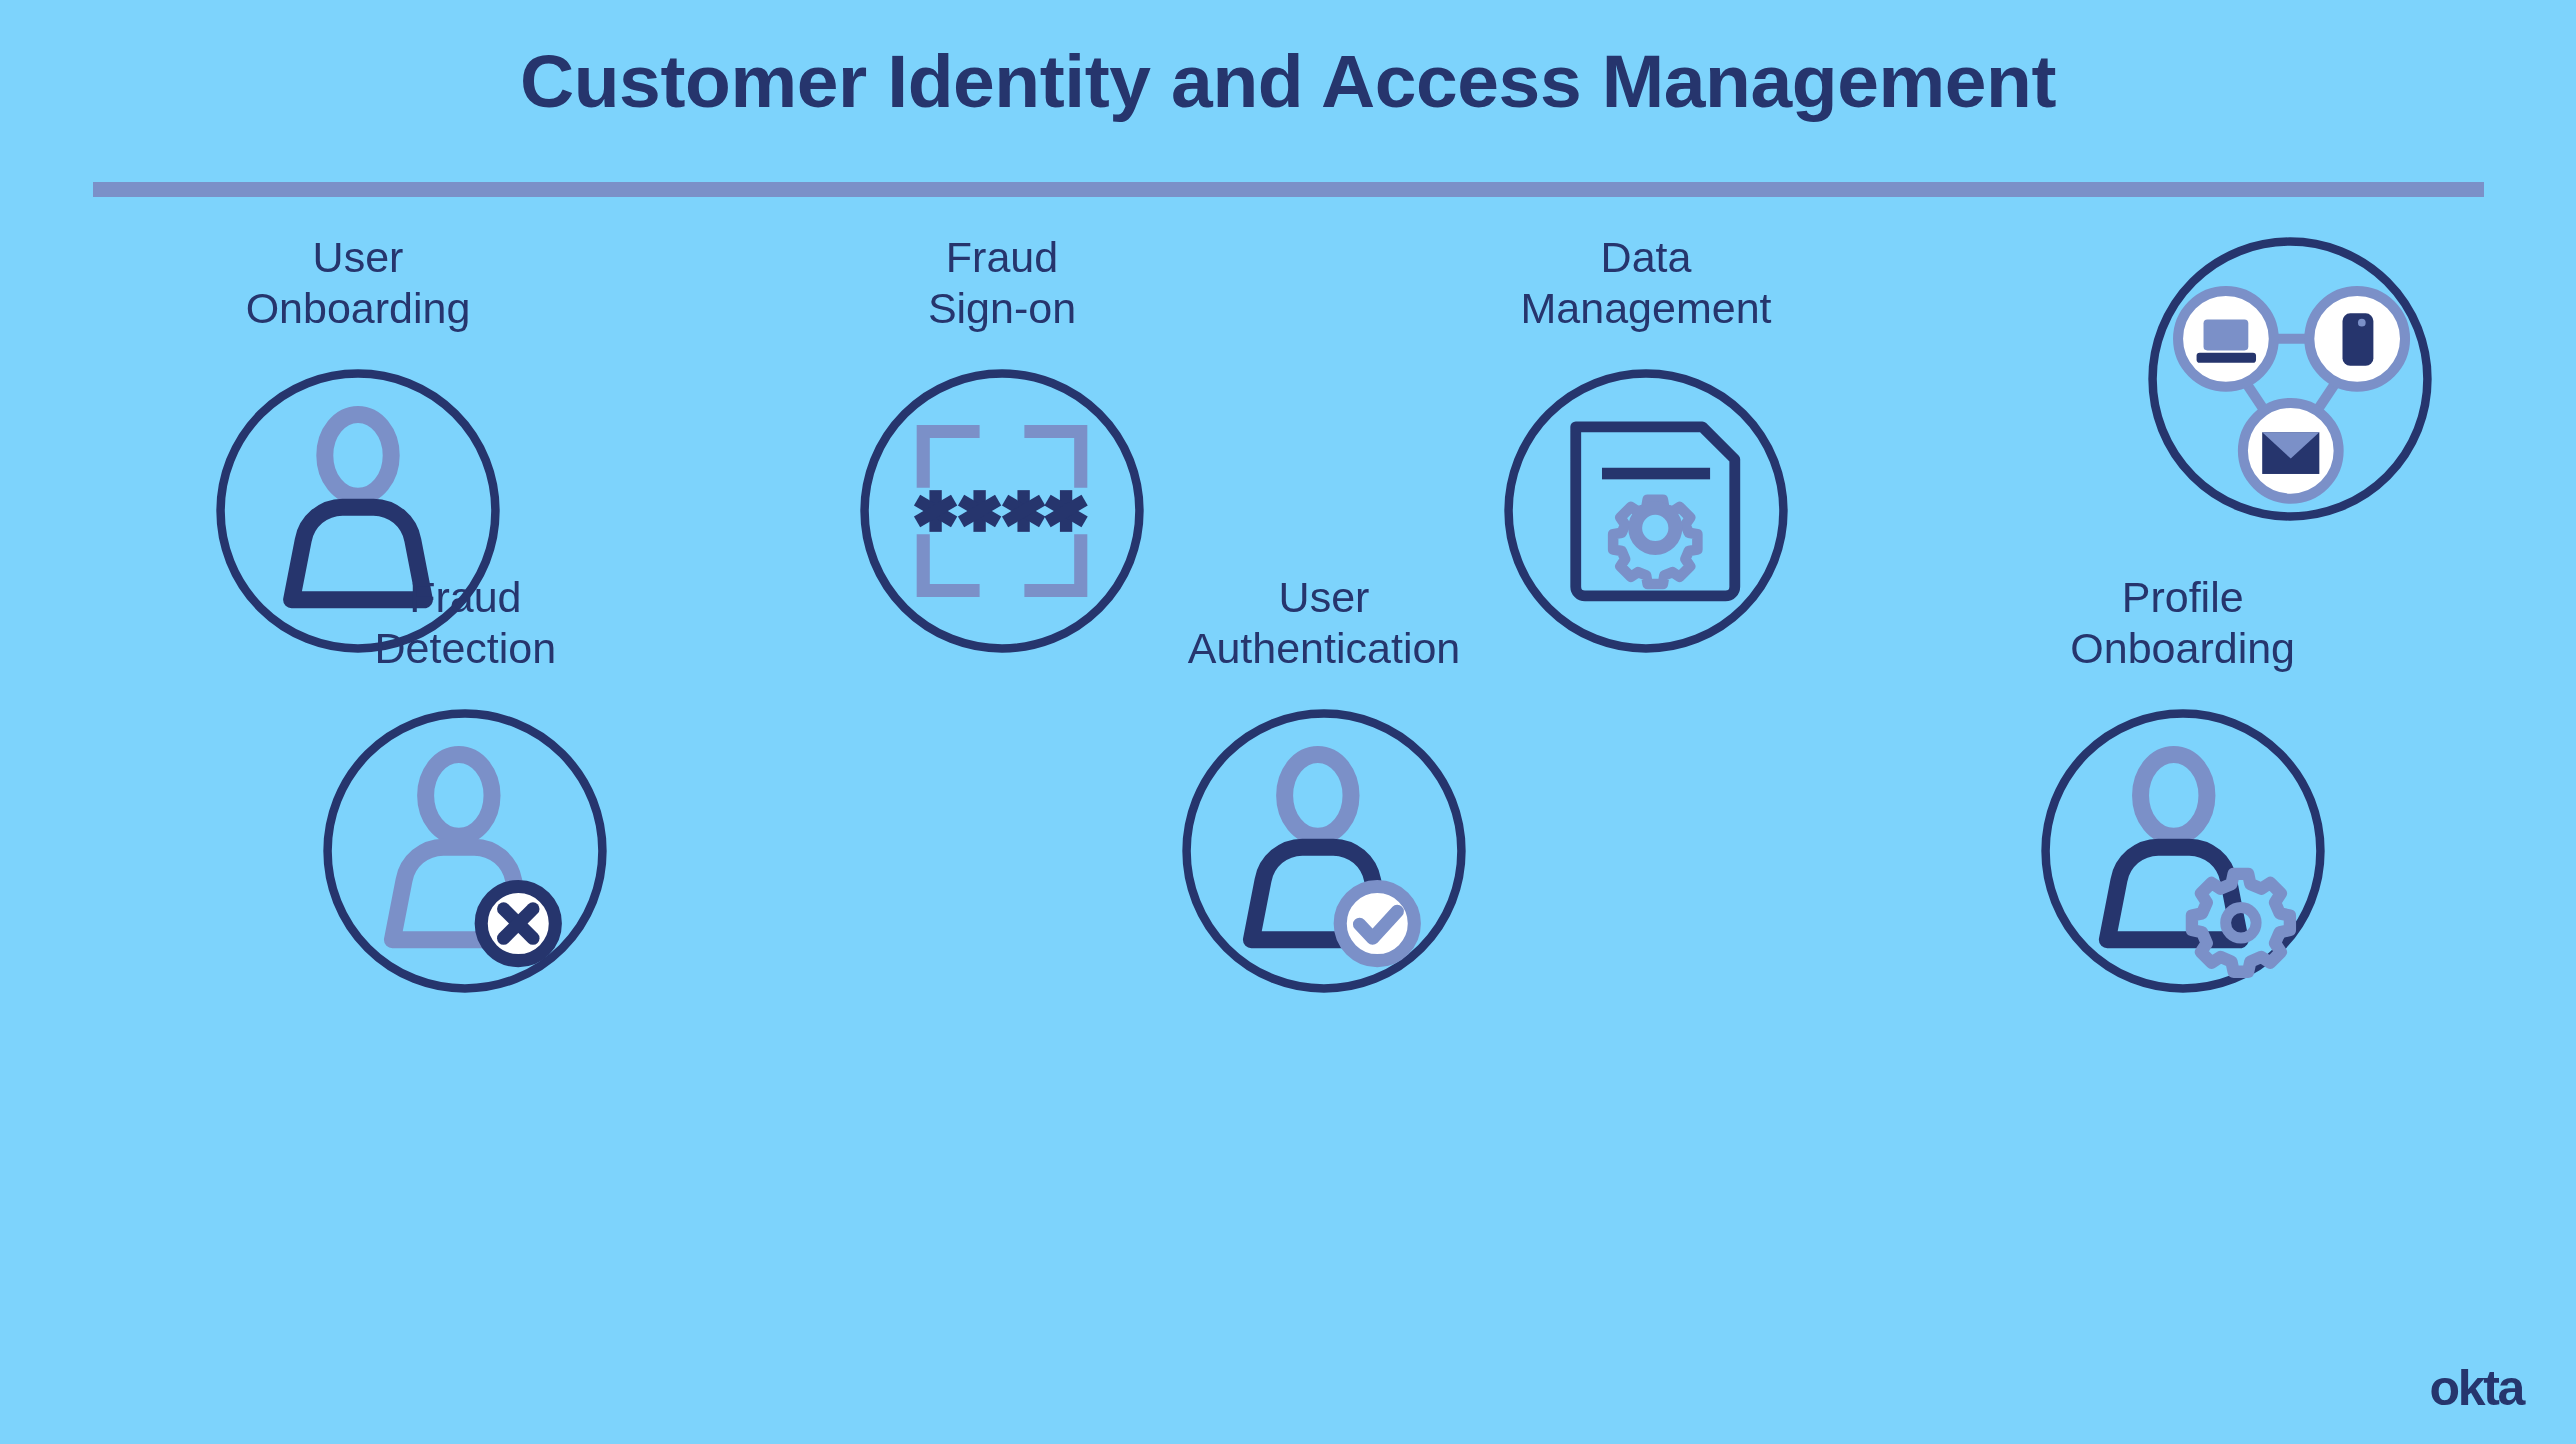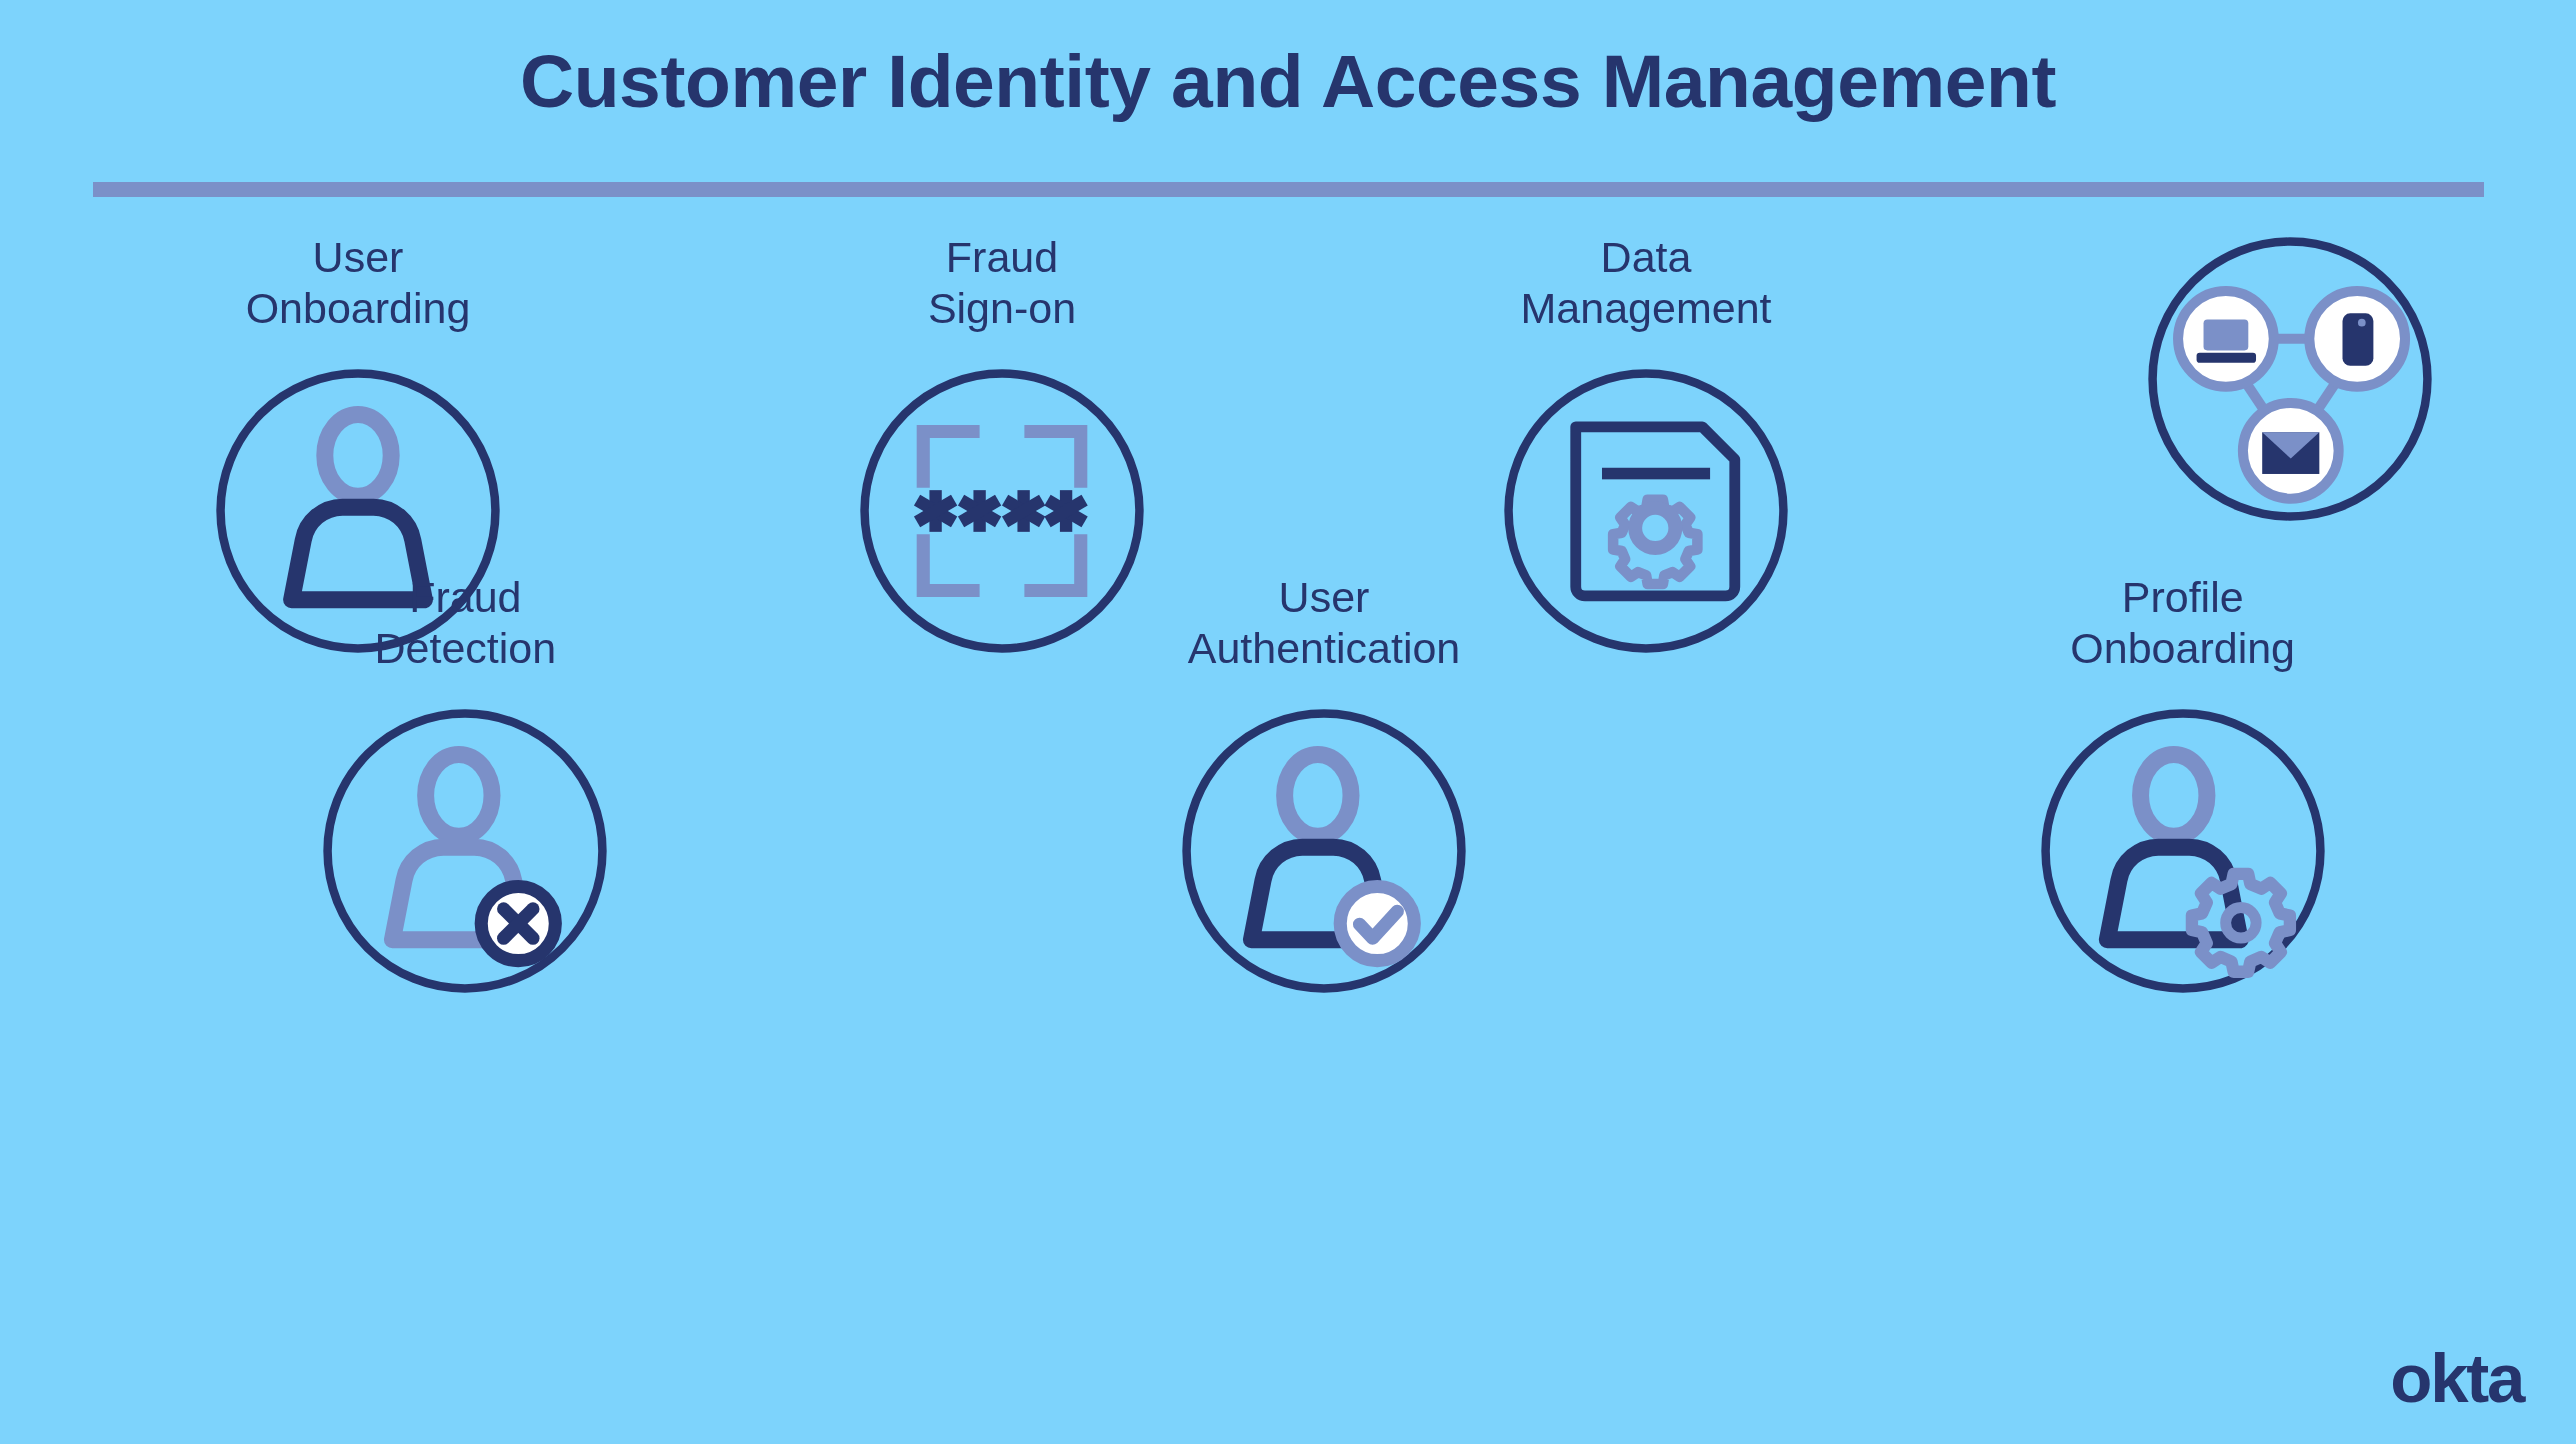--- a/index.html
+++ b/index.html
@@ -95,21 +95,21 @@
     align-items: flex-start;
     justify-content: center;
   }
   .icon-wrap svg { display: block; }
 
   
   .footer-logo {
     position: absolute;
     right: 53px;
     bottom: 32px;
-    font-size: 69px;
+    font-size: 50px;
     font-weight: 700;
     letter-spacing: -2.3px;
     color: #26356d;
     line-height: 1;
   }
 </style>
 </head>
 <body>
 
 <div class="page">

